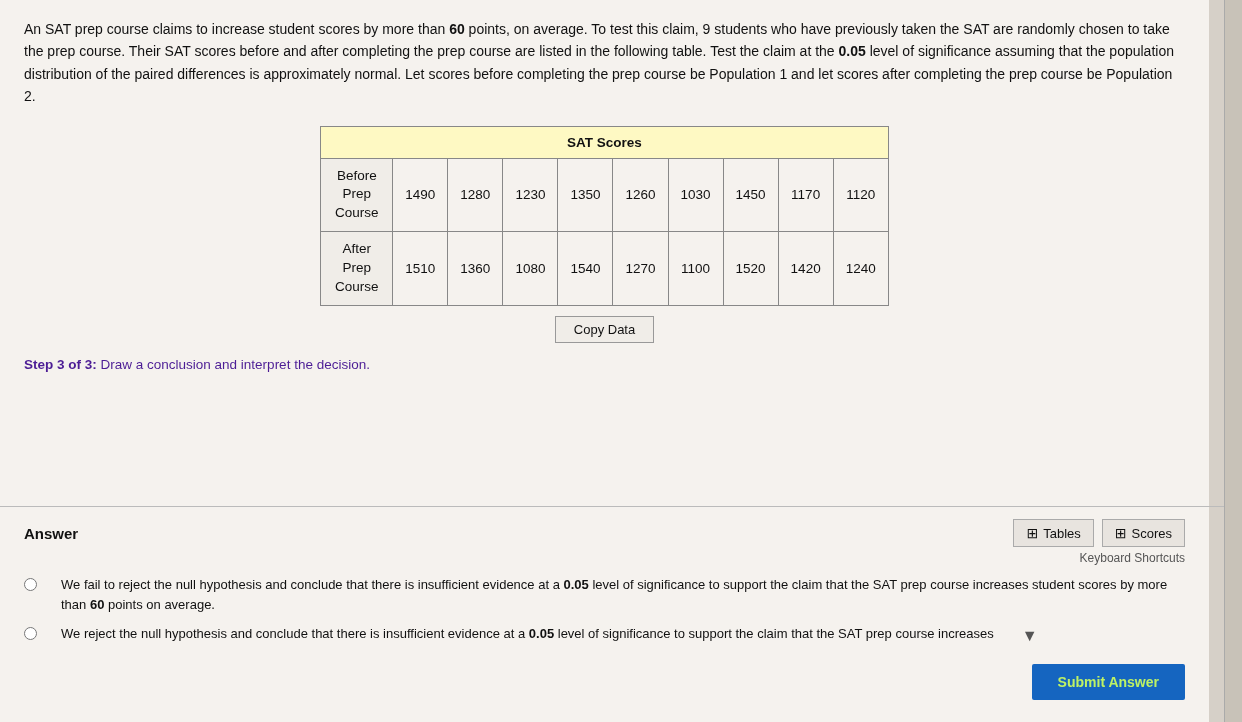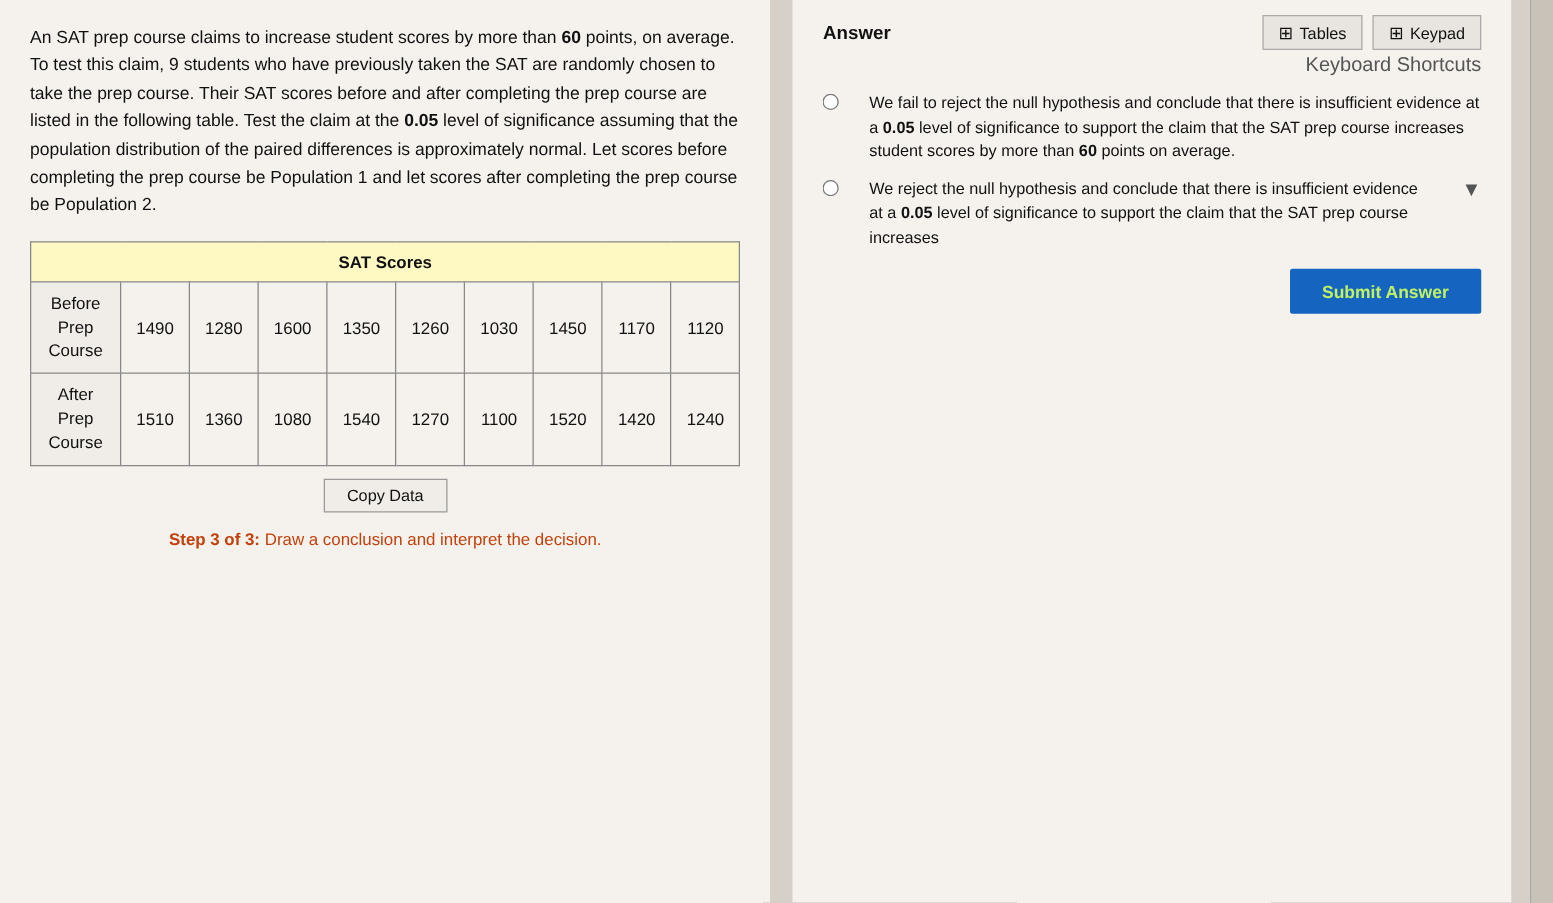--- a/index.html
+++ b/index.html
@@ -8,20 +8,21 @@
       background: #d6d0c8;
       width: 1242px;
       min-height: 722px;
       overflow-x: hidden;
     }
     .page-wrapper {
       width: 1227px;
       min-height: 722px;
       background: #d6d0c8;
       display: flex;
+      flex-direction: column;
     }
     .scrollbar-right {
       position: fixed;
       right: 0;
       top: 0;
       width: 18px;
       height: 100%;
       background: #c8c2b8;
       border-left: 1px solid #aaa;
     }
@@ -69,25 +70,24 @@
       margin-top: 10px;
       padding: 5px 18px;
       background: #f0ede8;
       border: 1px solid #999;
       font-size: 13px;
       cursor: pointer;
       color: #111;
     }
     .step-label {
       font-size: 13.5px;
-      color: #c2410c;
+      color: #4c1d95;
       margin-top: 14px;
       margin-bottom: 0;
       padding-bottom: 12px;
-      text-align: center;
     }
     .divider {
       border: none;
       border-top: 1.5px solid #bbb;
       margin: 0 0 0 0;
     }
     .answer-section {
       background: #f5f2ee;
       margin: 0 18px 0 0;
       padding: 12px 24px 12px 24px;
@@ -113,21 +113,21 @@
       align-items: center;
       gap: 5px;
       background: #e8e4df;
       border: 1px solid #aaa;
       padding: 5px 12px;
       font-size: 13px;
       cursor: pointer;
       color: #111;
     }
     .keyboard-shortcuts {
-      font-size: 16px;
+      font-size: 12px;
       color: #555;
       text-align: right;
       margin-bottom: 10px;
     }
     .answer-options {
       display: flex;
       flex-direction: column;
       gap: 10px;
       margin-top: 8px;
     }
@@ -184,21 +184,21 @@
     <div class="table-section">
       <table class="sat-table">
         <tbody>
           <tr class="table-caption-row">
             <td class="caption-cell" colspan="10">SAT Scores</td>
           </tr>
           <tr>
             <th class="row-header">Before<br>Prep<br>Course</th>
             <td>1490</td>
             <td>1280</td>
-            <td>1600</td>
+            <td>1230</td>
             <td>1350</td>
             <td>1260</td>
             <td>1030</td>
             <td>1450</td>
             <td>1170</td>
             <td>1120</td>
           </tr>
           <tr>
             <th class="row-header">After<br>Prep<br>Course</th>
             <td>1510</td>
@@ -227,21 +227,21 @@
   <div class="answer-section">
     <div class="answer-top-row">
       <span class="answer-label">Answer</span>
       <div class="answer-tools">
         <button class="tool-btn">
           <span style="font-size:14px;">⊞</span>
           <span>Tables</span>
         </button>
         <button class="tool-btn">
           <span style="font-size:14px;">⊞</span>
-          <span>Keypad</span>
+          <span>Scores</span>
         </button>
       </div>
     </div>
     <div class="keyboard-shortcuts">Keyboard Shortcuts</div>
 
     <div class="answer-options">
       <div class="answer-option">
         <input type="radio" name="answer" id="opt1" style="">
         <label for="opt1" class="option-text">
           We fail to reject the null hypothesis and conclude that there is insufficient evidence at a <strong>0.05</strong> level of significance to support the claim that the SAT prep course increases student scores by more than <strong>60</strong> points on average.

